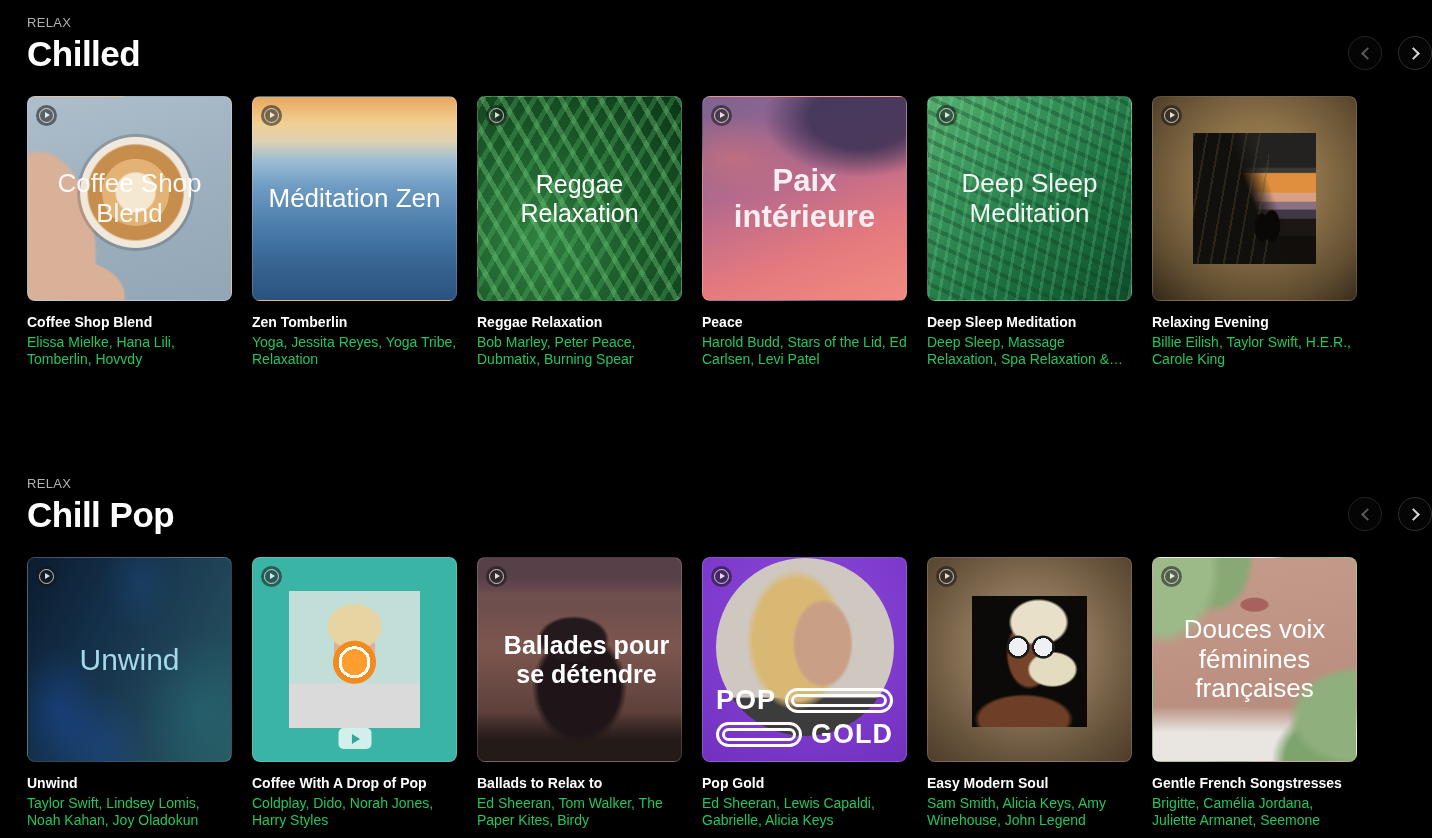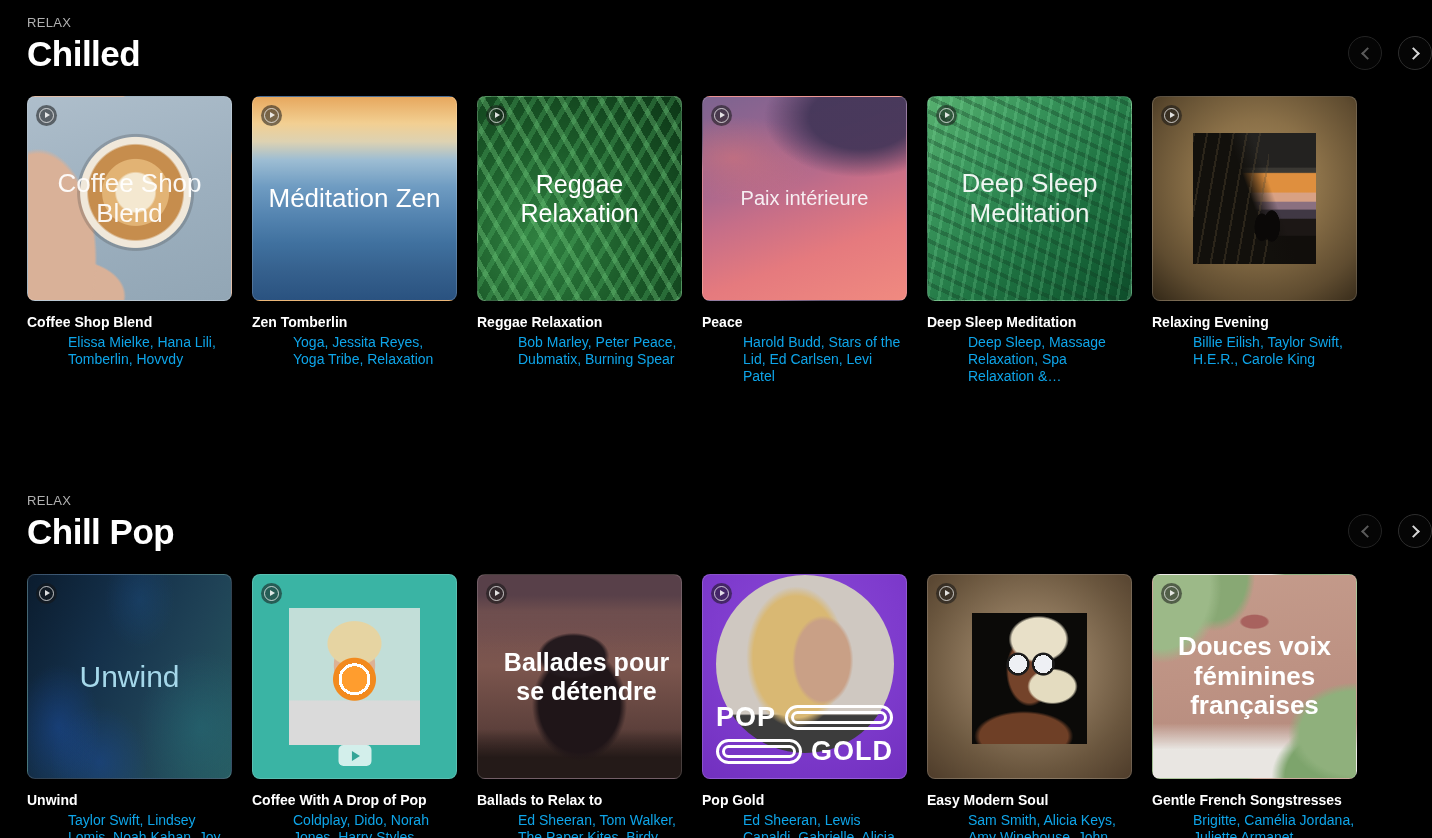--- a/index.html
+++ b/index.html
@@ -22,21 +22,21 @@
   .nav-btn.prev { color:#5a5a5a; border-color:#232323; }
   .chev { display:block; width:9px; height:9px; border-top:2px solid currentColor; border-right:2px solid currentColor; }
   .chev-left  { transform:rotate(-135deg); margin-left:4px; }
   .chev-right { transform:rotate(45deg);  margin-right:4px; }
 
   
   .card-row { display:flex; gap:20px; margin-top:22px; }
   .card { width:205px; flex:0 0 205px; cursor:pointer; }
   .cover { position:relative; width:205px; height:205px; border-radius:8px; overflow:hidden; border:1px solid rgba(255,255,255,.16); }
   .card-title { margin-top:13px; font-size:14px; line-height:17px; font-weight:bold; white-space:nowrap; overflow:hidden; text-overflow:ellipsis; }
-  .card-artists { margin-top:3px; font-size:14px; line-height:17px; color:#0ea5e9;margin-left:41px; }
+  .card-artists { margin-top:3px; font-size:14px; line-height:17px; color:#22c55e; }
 
   .play-badge { position:absolute; top:8px; left:8px; width:21px; height:21px; border-radius:50%; background:rgba(22,22,22,.55); z-index:5; }
   .play-badge::before { content:""; position:absolute; inset:3px; border:1.5px solid rgba(255,255,255,.72); border-radius:50%; }
   .play-badge::after { content:""; position:absolute; left:9px; top:7px; border-left:5px solid rgba(255,255,255,.85); border-top:3.5px solid transparent; border-bottom:3.5px solid transparent; }
 
   .overlay { position:absolute; inset:0; z-index:3; display:flex; align-items:center; justify-content:center; text-align:center; padding:0 10px; color:#fff; font-weight:500; font-size:25px; line-height:1.13; }
   .photo { display:none; position:absolute; z-index:1; }
 
   
   .art-coffee { background:
@@ -51,21 +51,21 @@
 
   .art-reggae { background:
     repeating-linear-gradient(60deg, rgba(130,220,140,.32) 0 5px, transparent 5px 17px),
     repeating-linear-gradient(-60deg, rgba(90,190,110,.28) 0 5px, transparent 5px 15px),
     radial-gradient(circle at 30% 70%, #2f8040 0%, #1c5c2a 45%, #0c3616 100%); }
 
   .art-peace { background:
     radial-gradient(ellipse 130px 80px at 78% 10%, rgba(64,52,86,.9) 0 40%, transparent 75%),
     radial-gradient(ellipse 120px 60px at 15% 30%, rgba(236,122,112,.45), transparent 70%),
     linear-gradient(160deg, #7d6490 0%, #9c6590 28%, #c66e88 50%, #e57a7e 72%, #f08a80 100%); }
-  .art-peace .overlay { font-size:20px; font-weight:400; color:#f6eef2; }
+  .art-peace .overlay { font-size:31px; font-weight:700; color:#f6eef2; }
 
   .art-deepsleep { background:
     repeating-linear-gradient(100deg, rgba(160,255,190,.16) 0 3px, transparent 3px 11px),
     repeating-linear-gradient(25deg, rgba(16,56,32,.32) 0 4px, transparent 4px 13px),
     linear-gradient(135deg, #57b06f 0%, #37935a 30%, #1f7342 60%, #135c33 85%, #0e4c2a 100%); }
   .art-deepsleep .overlay { font-size:26px; color:rgba(255,255,255,.92); }
 
   .art-evening { background: radial-gradient(circle at 52% 42%, #a98c5e 0%, #8a7048 40%, #5f4c30 75%, #332818 100%); }
   .art-evening .photo { display:block; inset:36px 40px;
     background-image:
@@ -127,21 +127,21 @@
       #0b0a08; }
 
   .art-french { background:
     radial-gradient(ellipse 80px 60px at 100% 78%, #8fb07c 0 70%, transparent 85%),
     radial-gradient(ellipse 90px 70px at 96% 100%, #7da46c 0 70%, transparent 85%),
     radial-gradient(ellipse 75px 95px at 4% 6%, #9cb988 0 65%, transparent 80%),
     radial-gradient(ellipse 55px 75px at 30% 0%, #88a874 0 60%, transparent 75%),
     radial-gradient(ellipse 16px 8px at 50% 23%, #a8625e 0 80%, transparent 95%),
     linear-gradient(to top, #e9e6e2 0 14%, rgba(233,230,226,0) 27%),
     linear-gradient(170deg, #c59c8c 0%, #bd9283 50%, #b1887c 100%); }
-  .art-french .overlay { font-size:26px;font-weight:bold; }
+  .art-french .overlay { font-size:26px; }
 </style>
 </head>
 <body>
 
 <div id="main">
   <section class="shelf">
     <div class="shelf-head">
       <div>
         <div class="eyebrow">RELAX</div>
         <h2 class="title">Chilled</h2>

